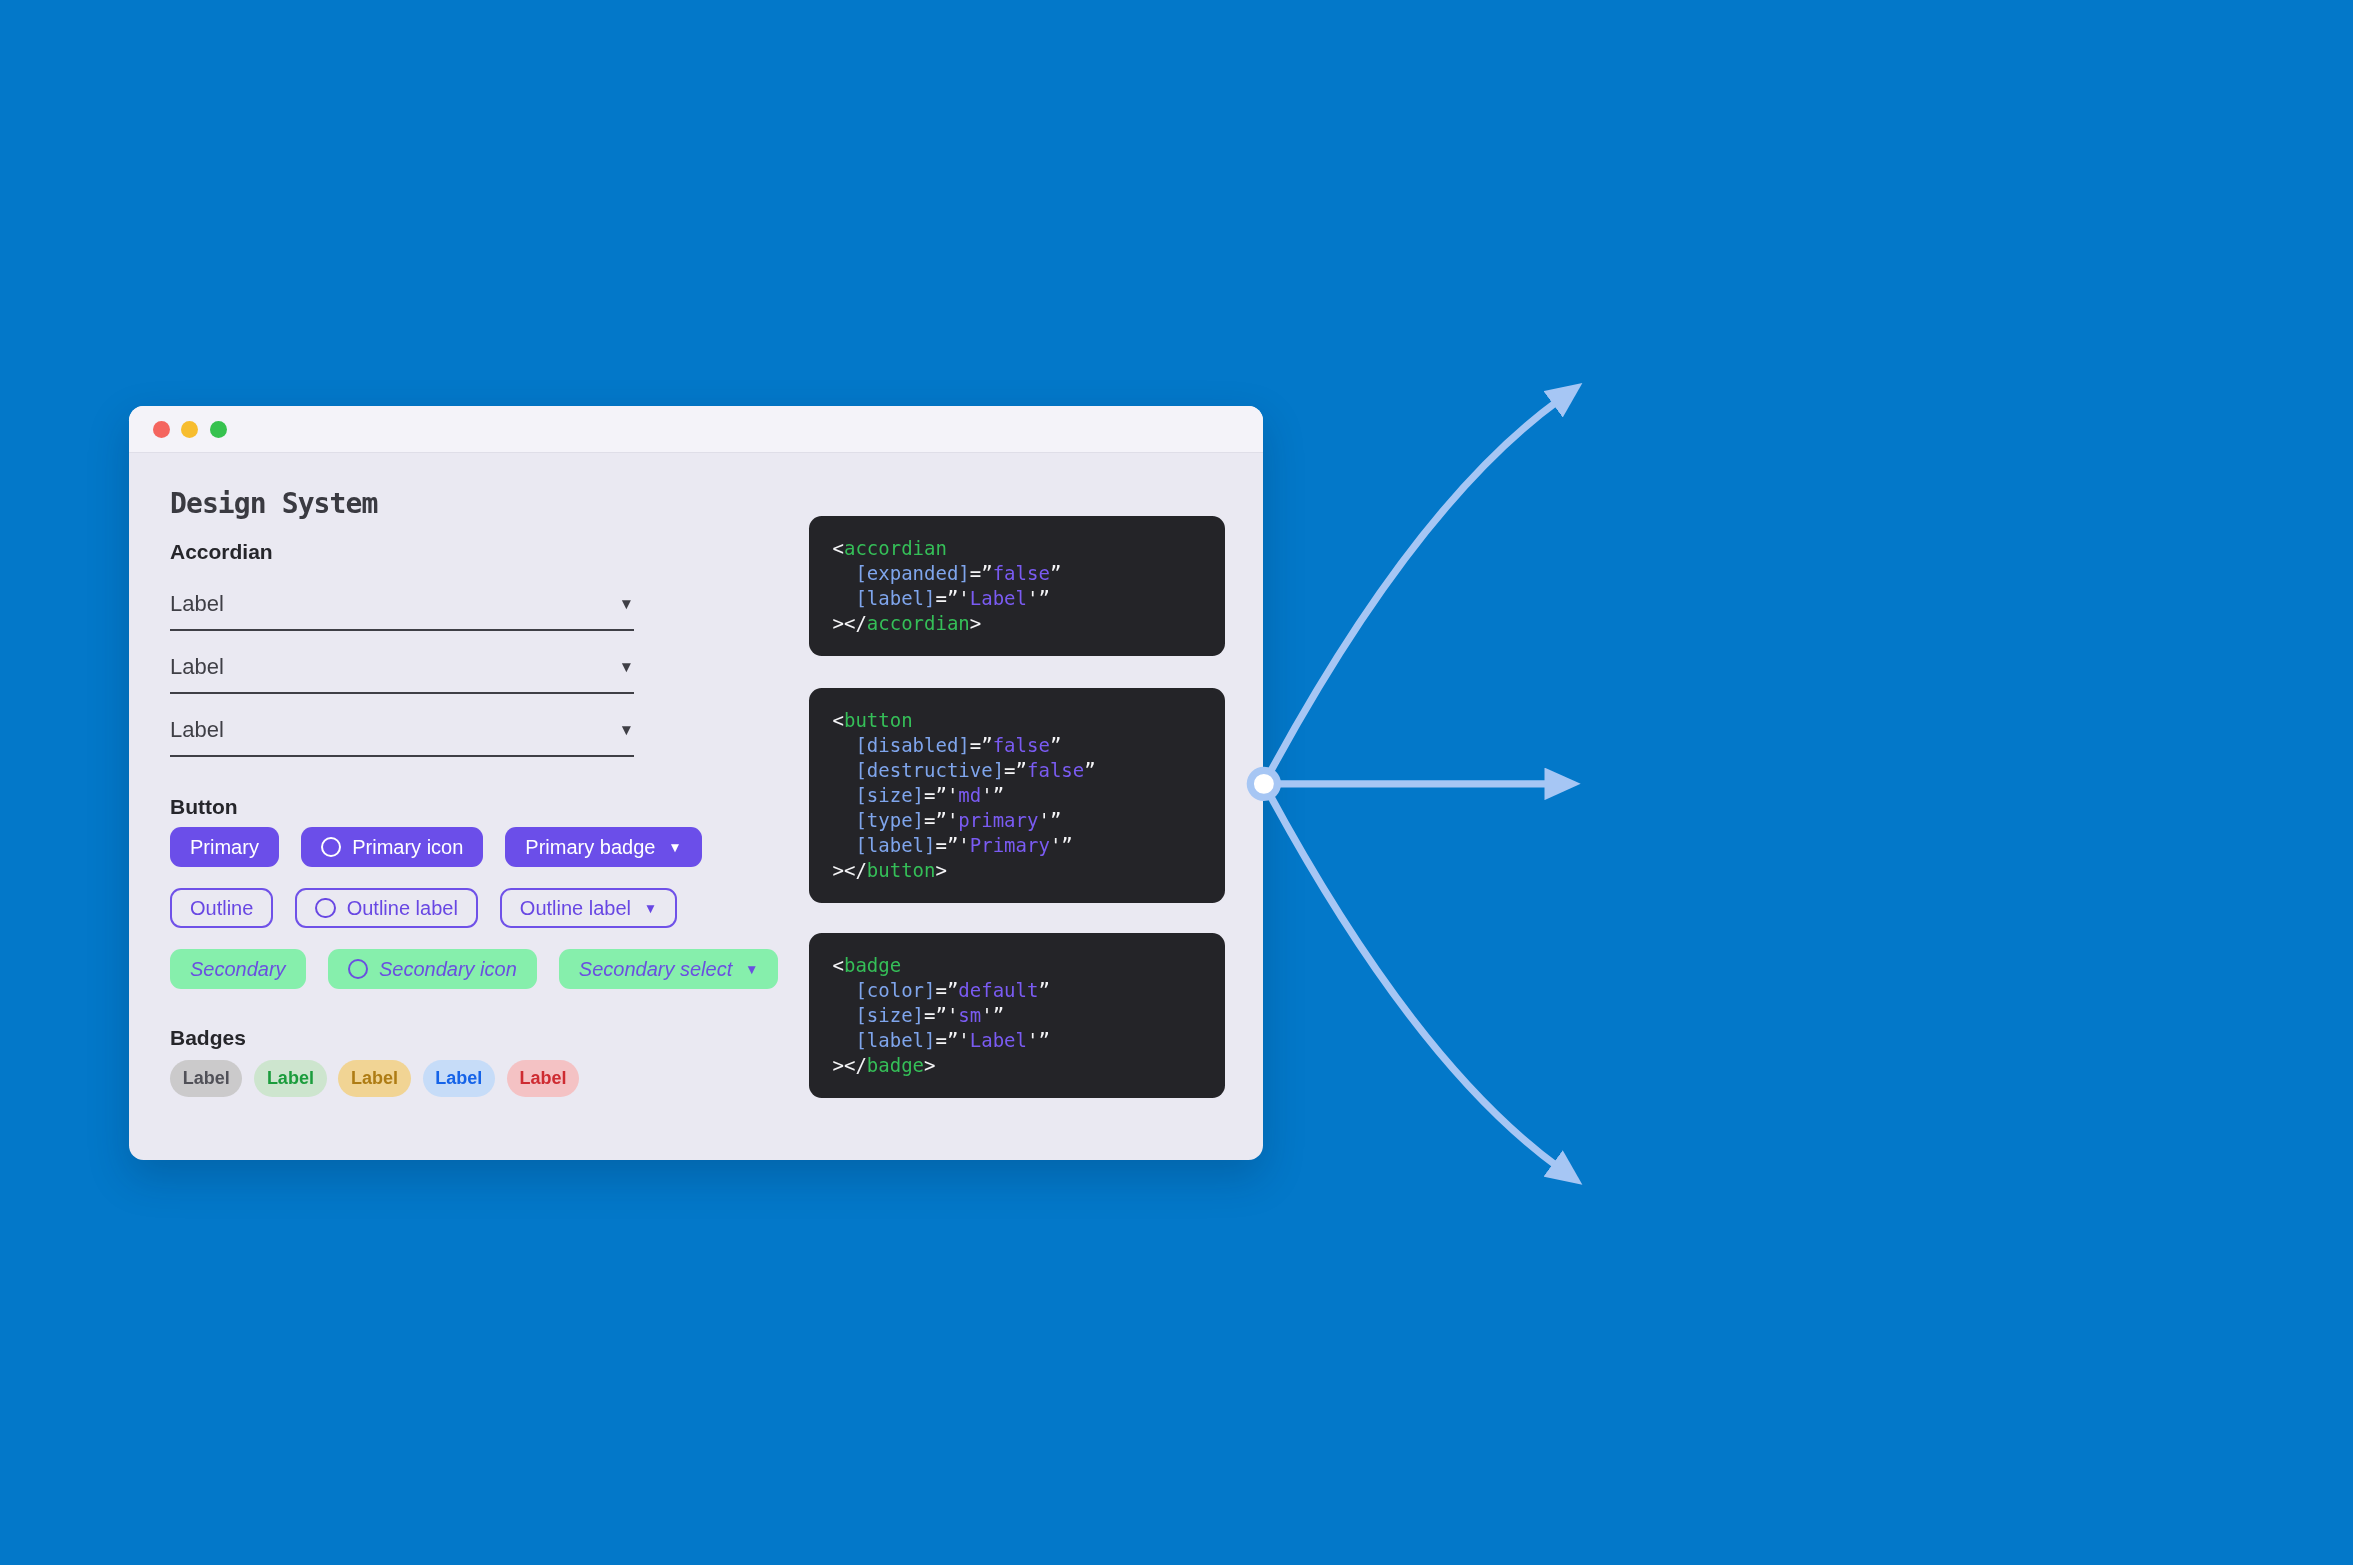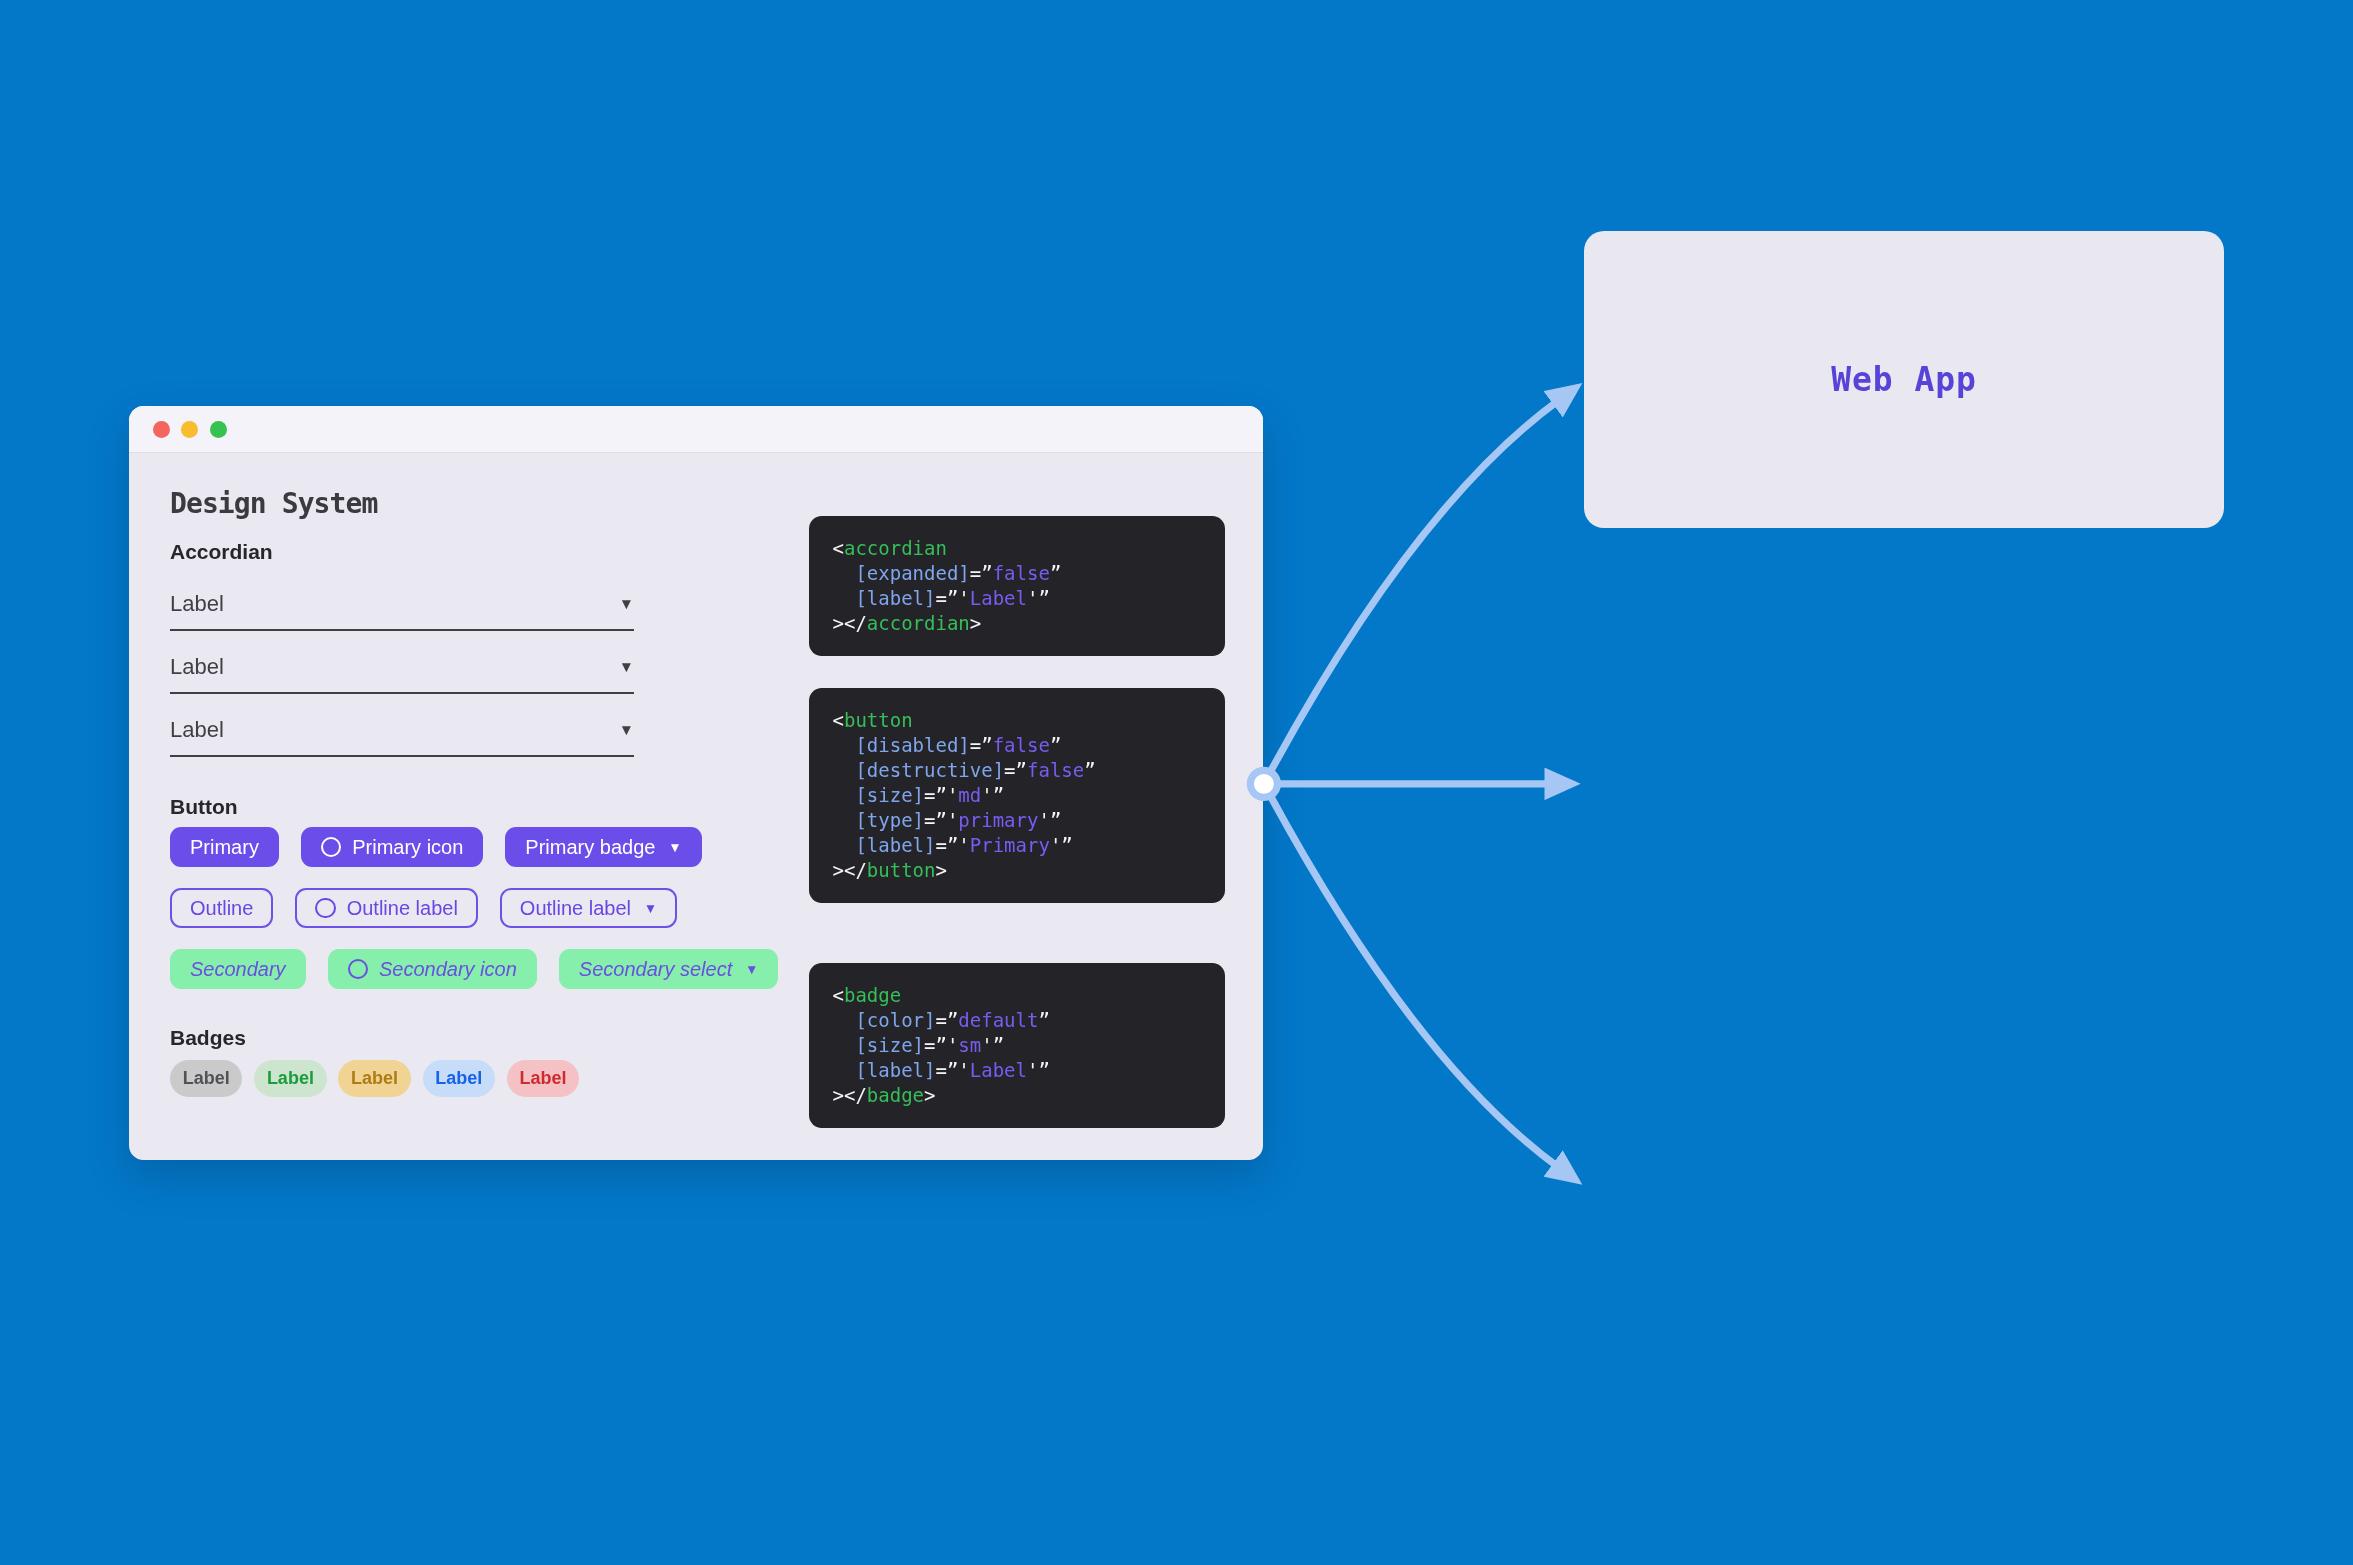--- a/index.html
+++ b/index.html
@@ -64,21 +64,21 @@
 
   
   .code {
     position:absolute; left:680px; width:416px; box-sizing:border-box;
     background:#242428; border-radius:12.7px; padding:20px 18px 20px 23.5px;
     font-family:"DejaVu Sans Mono", monospace; font-size:19px; line-height:25px;
     white-space:pre;
   }
   #code-0 { top:110px; }
   #code-1 { top:282px; }
-  #code-2 { top:557px; }
+  #code-2 { top:527px; }
   .code-line { height:25px; }
 
   
   .card {
     position:absolute; left:1584px; width:640px; height:297px;
     background:#E9E8F1; border-radius:20px;
     display:flex; align-items:center; justify-content:center;
     font-family:"DejaVu Sans Mono", monospace; font-size:33px; font-weight:bold;
     color:#5843D8; letter-spacing:0.9px; cursor:pointer;
   }
@@ -180,18 +180,15 @@
       <marker id="arrow" markerUnits="userSpaceOnUse" markerWidth="44" markerHeight="36" refX="8" refY="18" orient="auto">
         <path d="M0,0 L40,18 L0,36 Z" fill="#A6C6F4"></path>
       </marker>
     </defs>
     <path d="M 1396 866 Q 1560 560 1722 442" fill="none" stroke="#A6C6F4" stroke-width="8" stroke-linecap="round" marker-end="url(#arrow)"></path>
     <path d="M 1396 866 L 1714 866" fill="none" stroke="#A6C6F4" stroke-width="8" stroke-linecap="round" marker-end="url(#arrow)"></path>
     <path d="M 1396 866 Q 1560 1172 1722 1290" fill="none" stroke="#A6C6F4" stroke-width="8" stroke-linecap="round" marker-end="url(#arrow)"></path>
     <circle cx="1396" cy="866" r="15" fill="#FFFFFF" stroke="#A6C6F4" stroke-width="8"></circle>
   </svg>
 
-  <div class="card" id="card-0">
-    <span>Web App</span>
-  </div>
 
 </div>
 
 
 </body></html>

